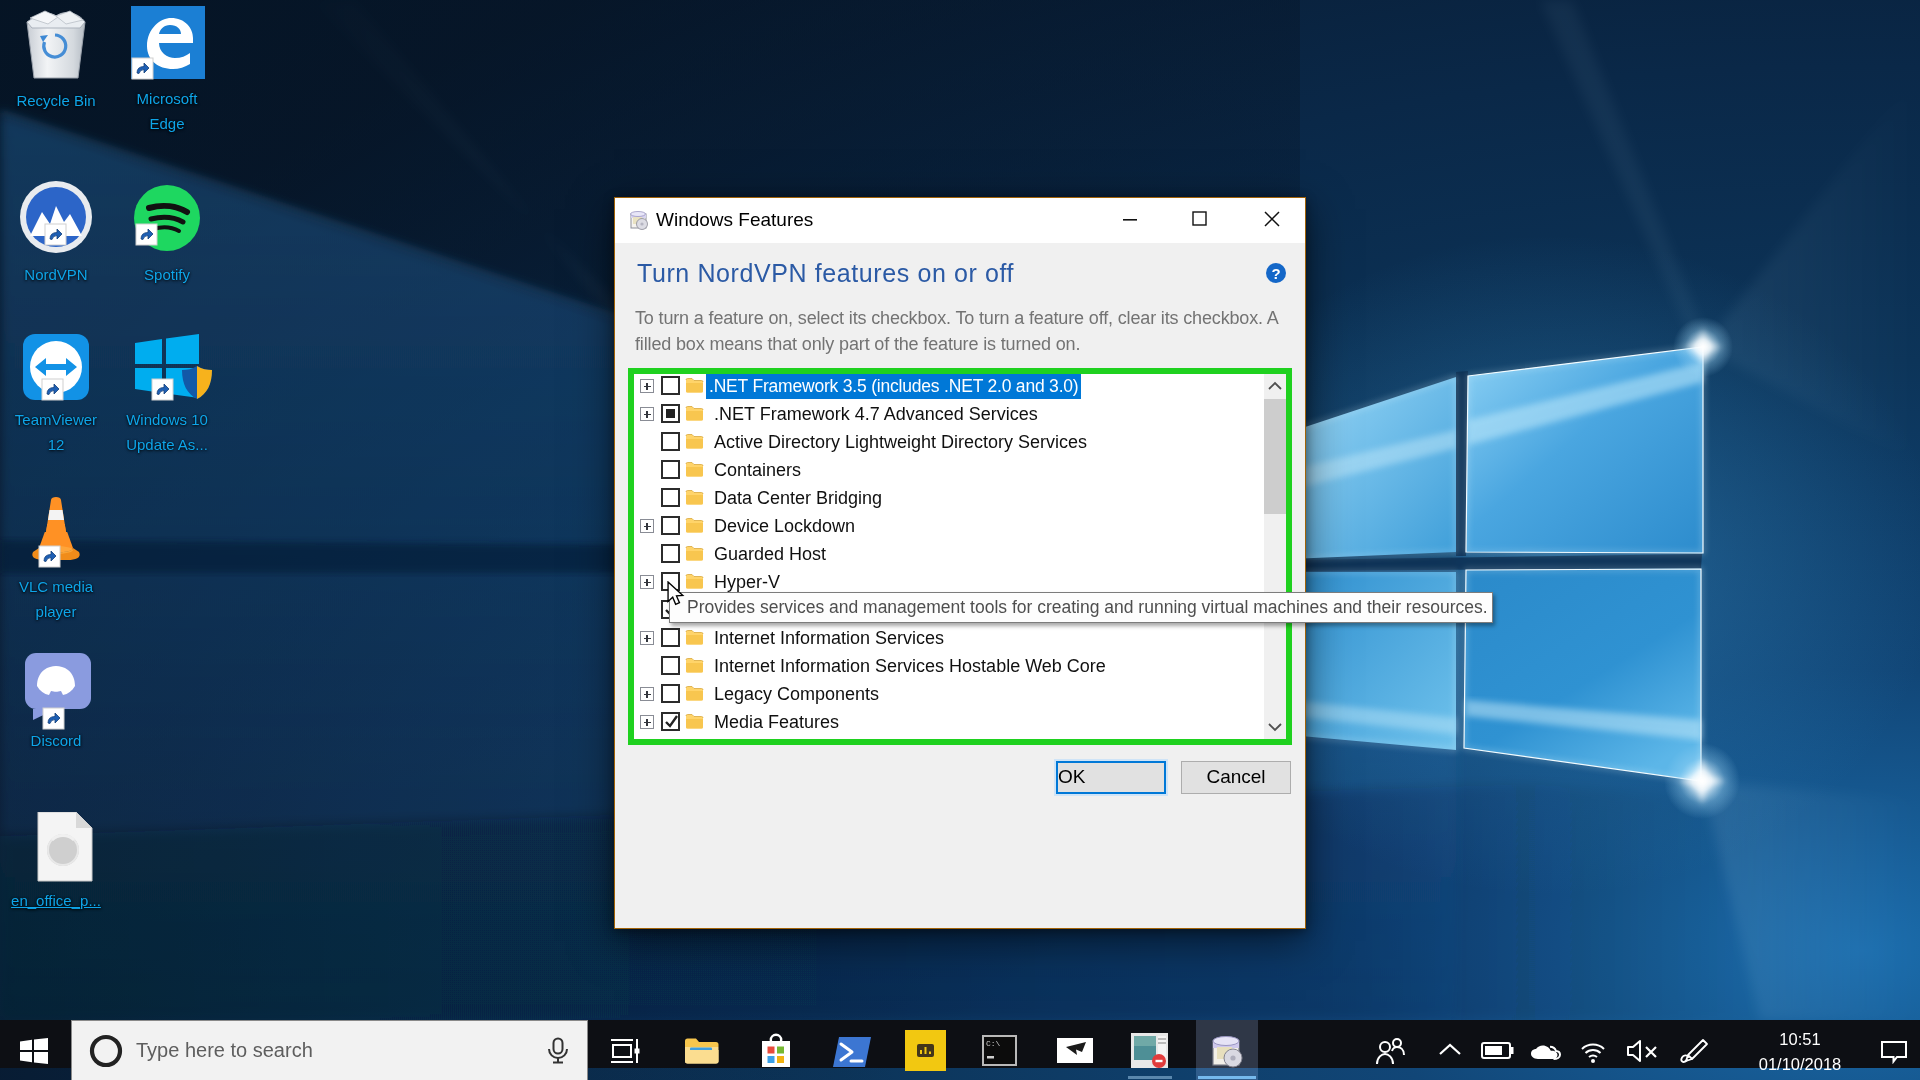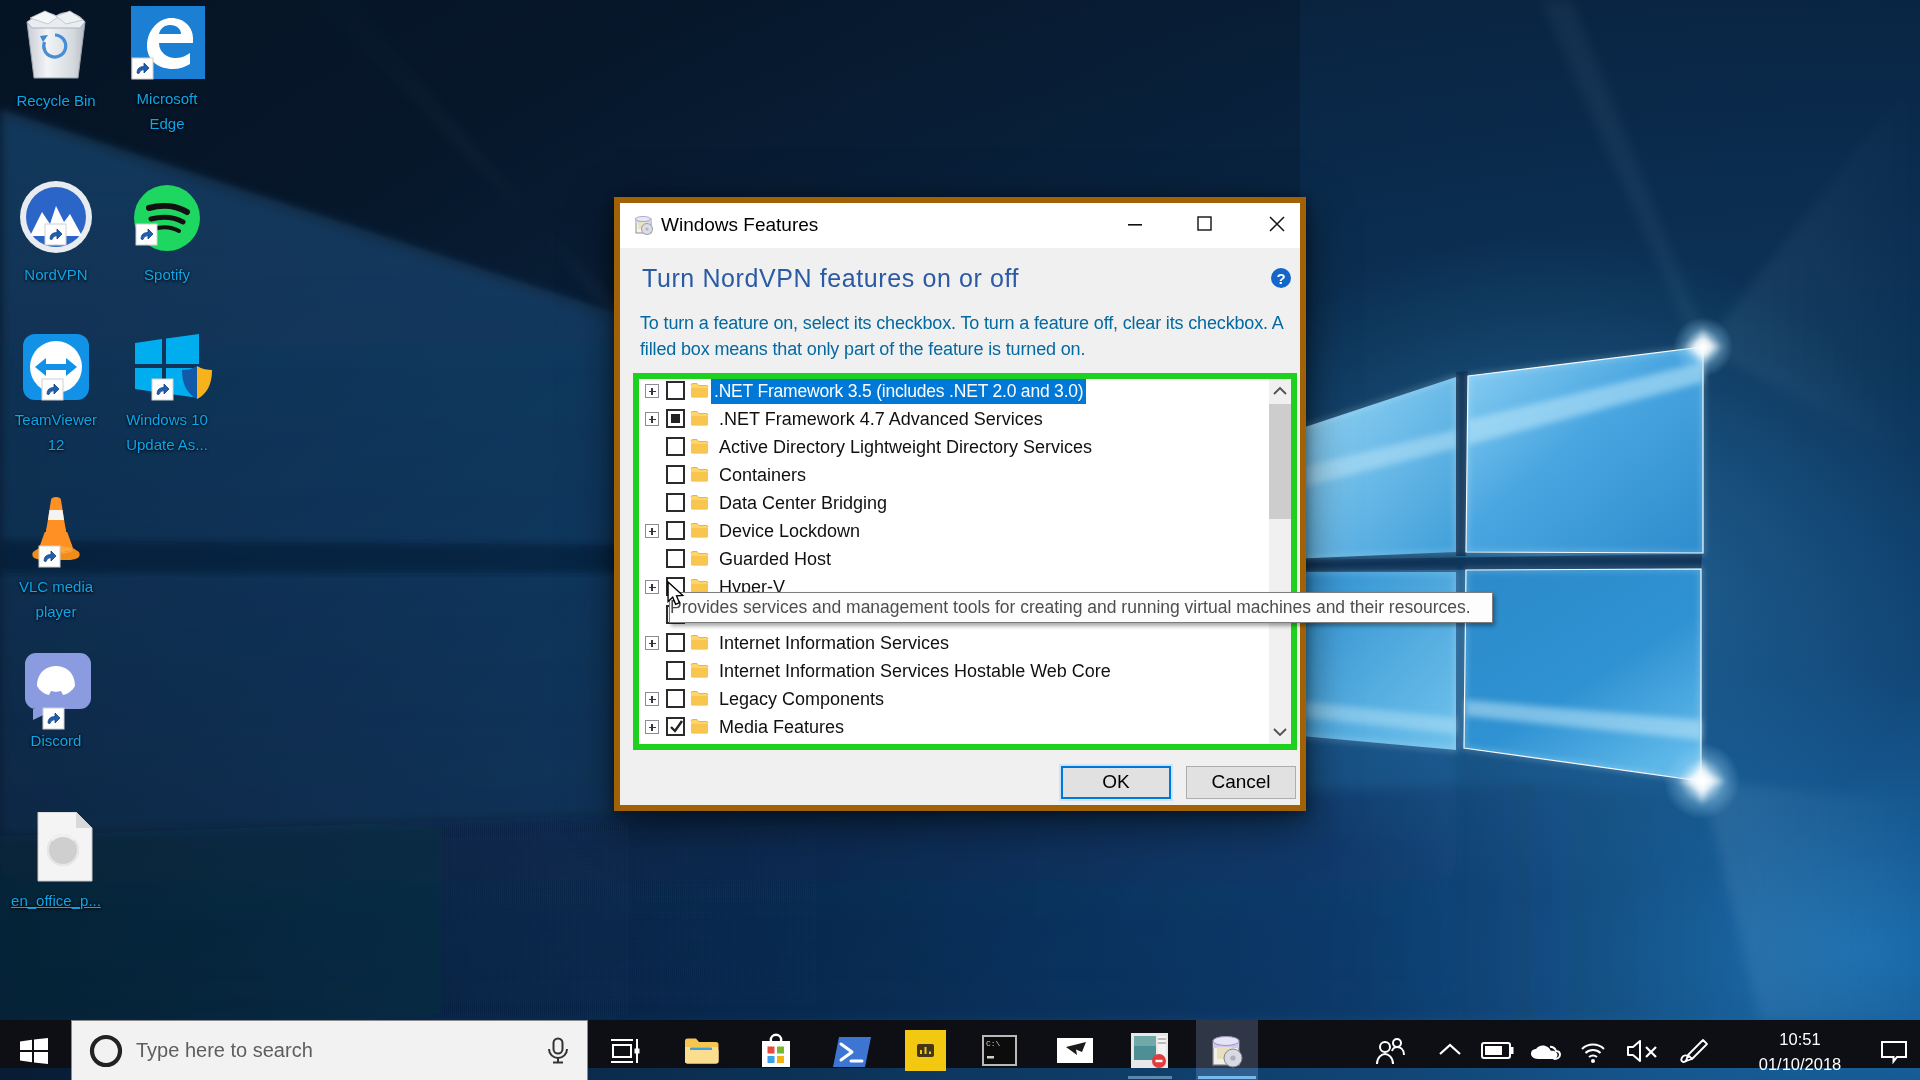--- a/index.html
+++ b/index.html
@@ -1,21 +1,21 @@
 <!DOCTYPE html>
 <html><head>
 <meta charset="utf-8">
 <style>
 * { margin:0; padding:0; box-sizing:border-box; }
 html,body { width:1920px; height:1080px; overflow:hidden; font-family:"Liberation Sans", sans-serif; }
 #stage { position:absolute; left:0; top:0; width:1920px; height:1080px; background:#081a30; }
 #wall { position:absolute; left:0; top:0; }
 .dicon { position:absolute; text-align:center; color:#0ea5e9; font-size:15px; text-shadow:0 1px 3px rgba(0,0,0,.9), 0 0 2px rgba(0,0,0,.5); }
 .dicon .lab { margin-top:3px; line-height:25px; }
-#dlg { position:absolute; left:614px; top:197px; width:692px; height:614px; background:#f0f0f0; border:6px solid #a16207; box-shadow:0 12px 40px rgba(0,0,0,.55), 0 2px 10px rgba(0,0,0,.4); }
+#dlg { position:absolute; left:614px; top:197px; width:692px; height:732px; background:#f0f0f0; border:1px solid #a16207; box-shadow:0 12px 40px rgba(0,0,0,.55), 0 2px 10px rgba(0,0,0,.4); }
 #titlebar { position:absolute; left:0; top:0; width:100%; height:45px; background:#ffffff; }
 #title-text { position:absolute; left:41px; top:11px; font-size:19px; color:#000; }
 .capbtn { position:absolute; top:0; }
 #greenbox { position:absolute; left:13px; top:170px; width:664px; height:377px; border:6px solid #1fd11f; background:#fff; }
 .row { position:absolute; height:28px; left:0; width:630px; }
 .plus { position:absolute; left:6px; top:7px; width:14px; height:14px; border:1px solid #898c95; background:#fff; }
 .plus:before { content:""; position:absolute; left:2.5px; top:5.8px; width:7px; height:1.4px; background:#33363d; }
 .plus:after { content:""; position:absolute; left:5.3px; top:3px; width:1.4px; height:7px; background:#33363d; }
 .cb { position:absolute; left:27px; top:4px; width:19px; height:19px; border:2px solid #2b2b2b; background:#fff; }
 .cb.part:before { content:""; position:absolute; left:3px; top:3px; width:9px; height:9px; background:#222; }
@@ -312,21 +312,21 @@
         </svg>
       <svg class="capbtn" style="left:624px" width="65" height="44">
           <path d="M26 14 L40 28 M40 14 L26 28" stroke="#111" stroke-width="1.5"></path>
         </svg>
     </div>
     <div style="position:absolute;left:22px;top:61px;font-size:25px;letter-spacing:0.6px;color:#2b5aa5;">Turn NordVPN features on or off</div>
     <svg style="position:absolute;left:650px;top:64px;" width="22" height="22" viewBox="0 0 22 22">
       <circle cx="11" cy="11" r="10" fill="#1467c8"></circle>
       <text x="11" y="16.5" font-size="15" font-weight="bold" fill="#fff" text-anchor="middle" font-family="Liberation Sans">?</text>
     </svg>
-    <div style="position:absolute;left:20px;top:107px;width:660px;font-size:18px;letter-spacing:-0.15px;line-height:26px;color:#0369a1;">To turn a feature on, select its checkbox. To turn a feature off, clear its checkbox. A filled box means that only part of the feature is turned on.</div>
+    <div style="position:absolute;left:20px;top:107px;width:660px;font-size:18px;letter-spacing:-0.15px;line-height:26px;color:#737373;">To turn a feature on, select its checkbox. To turn a feature off, clear its checkbox. A filled box means that only part of the feature is turned on.</div>
     <div id="greenbox">
         <div id="listwrap" style="position:absolute;left:0;top:0;width:652px;height:365px;overflow:hidden;background:#fff;padding-left:8px;">
           <div class="row" style="top:-2px">
             <div class="plus"></div>
             <div class="cb"></div>
             <svg style="position:absolute;left:51px;top:5px" width="19" height="17" viewBox="0 0 19 17">
     <path d="M1 3 Q1 1.5 2.5 1.5 L7 1.5 L9 3.5 L16.5 3.5 Q18 3.5 18 5 L18 14 Q18 15.5 16.5 15.5 L2.5 15.5 Q1 15.5 1 14 Z" fill="#ffd46a"></path>
     <path d="M1 6 L18 6 L18 14 Q18 15.5 16.5 15.5 L2.5 15.5 Q1 15.5 1 14 Z" fill="#f8c64f"></path>
     <path d="M1 3 Q1 1.5 2.5 1.5 L7 1.5 L9 3.5 L16.5 3.5 Q18 3.5 18 5" fill="none" stroke="#d9a83e" stroke-width="0.8"></path>
     </svg>
@@ -458,24 +458,24 @@
 <div style="position:absolute;left:630px;top:0;width:22px;height:365px;background:#f0f0f0;"></div>
 <div style="position:absolute;left:630px;top:25px;width:22px;height:115px;background:#cdcdcd;"></div>
 <svg style="position:absolute;left:633px;top:6px" width="16" height="12" viewBox="0 0 16 12">
             <path d="M2 9 L8 3 L14 9" fill="none" stroke="#505050" stroke-width="1.8"></path>
           </svg>
 <svg style="position:absolute;left:633px;top:347px" width="16" height="12" viewBox="0 0 16 12">
             <path d="M2 3 L8 9 L14 3" fill="none" stroke="#505050" stroke-width="1.8"></path>
           </svg>
 </div>
       </div>
-    <div style="position:absolute;left:441px;top:563px;width:110px;height:33px;background:#e1e1e1;border:2px solid #0078d7;box-shadow:0 0 0 2px #cfe4f7;text-align:center;font-size:19px;line-height:28px;">OK</div>
+    <div style="position:absolute;left:441px;top:563px;width:110px;height:33px;background:#e1e1e1;border:2px solid #0078d7;box-shadow:0 0 0 2px #cfe4f7;text-align:left;font-size:19px;line-height:28px;">OK</div>
     <div style="position:absolute;left:566px;top:563px;width:110px;height:33px;background:#e1e1e1;border:1px solid #adadad;text-align:center;font-size:19px;line-height:30px;">Cancel</div>
   </div>
-  <div id="tooltip" style="position:absolute;left:669px;top:592px;width:824px;height:31px;background:#fdfdfd;border:1px solid #7c7c7c;box-shadow:2px 3px 4px rgba(0,0,0,.35);font-size:17.5px;color:#4e4e4e;line-height:28px;padding-left:0;white-space:nowrap;">Provides services and management tools for creating and running virtual machines and their resources.</div>
+  <div id="tooltip" style="position:absolute;left:669px;top:592px;width:824px;height:31px;background:#fdfdfd;border:1px solid #7c7c7c;box-shadow:2px 3px 4px rgba(0,0,0,.35);font-size:17.5px;color:#4e4e4e;line-height:28px;padding-left:17px;white-space:nowrap;">Provides services and management tools for creating and running virtual machines and their resources.</div>
   <svg style="position:absolute;left:663px;top:581px;" width="27" height="29" viewBox="0 0 32 34">
     <path d="M6 1 L6 24 L11.5 19 L15 27.5 L19.5 25.5 L16 17.5 L23.5 17 Z" fill="#fff" stroke="#000" stroke-width="1.6"></path>
   </svg>
   <div id="taskbar">
     <svg style="position:absolute;left:20px;top:18px" width="30" height="26" viewBox="0 0 30 26">
       <path d="M0 3.5 L12 1.8 L12 12 L0 12 Z" fill="#fff"></path>
       <path d="M14 1.5 L28 0 L28 12 L14 12 Z" fill="#fff"></path>
       <path d="M0 14 L12 14 L12 24.2 L0 22.5 Z" fill="#fff"></path>
       <path d="M14 14 L28 14 L28 26 L14 24.4 Z" fill="#fff"></path>
     </svg>

